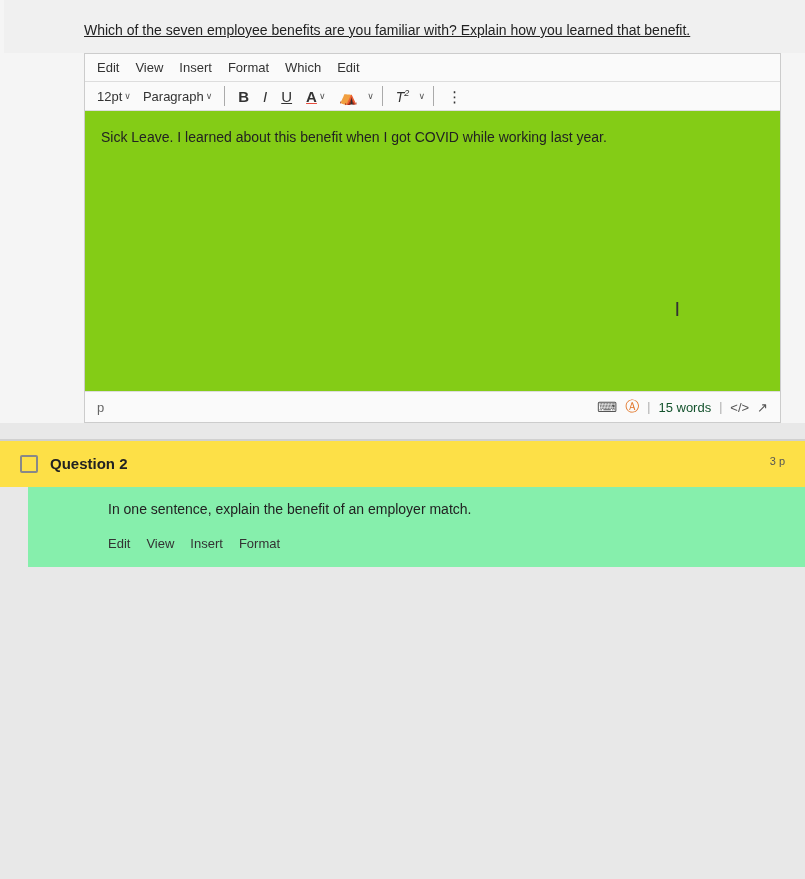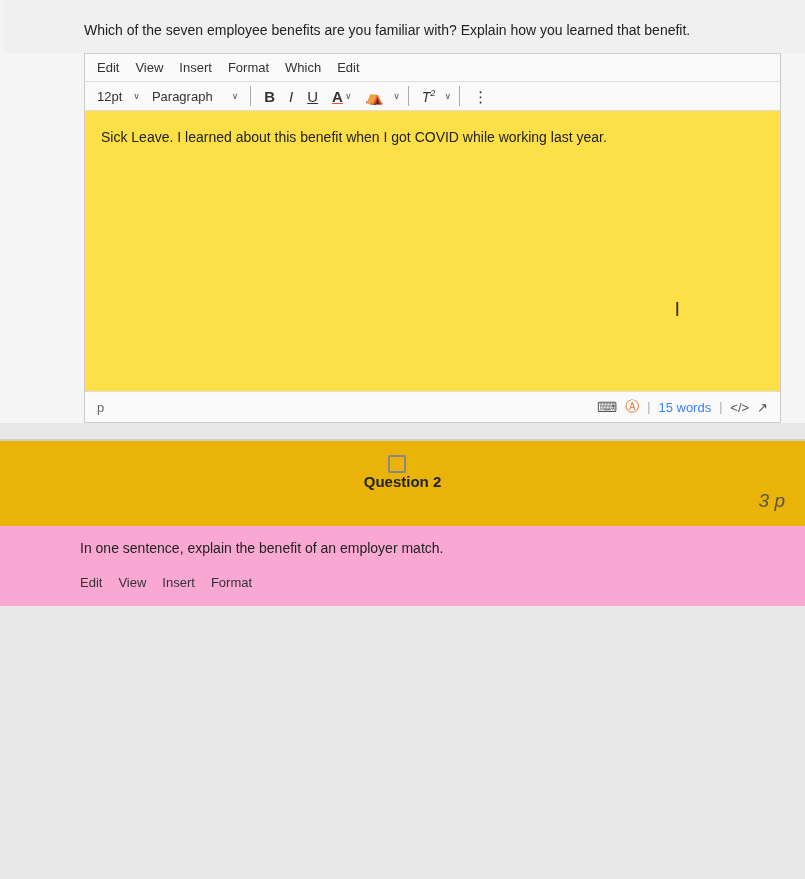--- a/index.html
+++ b/index.html
@@ -34,20 +34,21 @@
       margin-bottom: 0;
       padding: 0;
     }
 
     .question-prompt {
       font-size: 14px;
       color: #222;
       padding: 20px 24px 12px 80px;
       line-height: 1.5;
       background-color: #f0f0f0;
+      text-decoration: underline;
     }
 
     .editor-area {
       background-color: #fff;
       margin: 0 24px 0 80px;
       border: 1px solid #ccc;
     }
 
     .toolbar-top {
       display: flex;
@@ -71,31 +72,31 @@
       border-bottom: 1px solid #ddd;
       background-color: #fafafa;
       gap: 4px;
     }
 
     .format-size {
       font-size: 13px;
       color: #333;
       display: flex;
       align-items: center;
-      gap: 11px;
+      gap: 2px;
       padding: 2px 4px;
       cursor: pointer;
     }
 
     .format-paragraph {
       font-size: 13px;
       color: #333;
       display: flex;
       align-items: center;
-      gap: 19px;
+      gap: 2px;
       padding: 2px 4px;
       cursor: pointer;
       justify-content: center;
     }
 
     .toolbar-divider {
       width: 1px;
       height: 20px;
       background-color: #aaa;
       margin: 0 4px;
@@ -133,21 +134,21 @@
       font-size: 9px;
       color: #555;
     }
 
     .editor-content {
       min-height: 280px;
       padding: 16px;
       font-size: 14px;
       color: #222;
       position: relative;
-      background-color: #fde047;
+      background-color: #84cc16;
     }
 
     .editor-text {
       font-size: 14px;
       color: #222;
       line-height: 1.5;
     }
 
     .editor-footer {
       display: flex;
@@ -172,21 +173,21 @@
     }
 
     .footer-icon {
       font-size: 14px;
       cursor: pointer;
       color: #555;
     }
 
     .footer-word-count {
       font-size: 13px;
-      color: #3b82f6;
+      color: #14532d;
     }
 
     .footer-divider {
       color: #aaa;
     }
 
     .footer-tag {
       font-size: 13px;
       color: #555;
       cursor: pointer;
@@ -194,26 +195,24 @@
 
     .footer-expand {
       font-size: 13px;
       color: #555;
       cursor: pointer;
     }
 
     
     .question-2-header {
       display: flex;
-      align-items: center;
       padding: 14px 20px;
-      background-color: #eab308;
+      background-color: #fde047;
       border-top: 2px solid #d0d0d0;
       margin-top: 16px;
-      flex-direction: column;
     }
 
     .question-checkbox {
       width: 18px;
       height: 18px;
       border: 2px solid #888;
       border-radius: 2px;
       margin-right: 12px;
       display: flex;
       align-items: center;
@@ -223,28 +222,28 @@
     }
 
     .question-title {
       font-size: 15px;
       font-weight: bold;
       color: #222;
     }
 
     .question-points {
       margin-left: auto;
-      font-size: 19px;
-      color: #555;
-      font-style: italic;
+      font-size: 11px;
+      color: #555;
     }
 
     .question-2-body {
-      background-color: #f9a8d4;
+      background-color: #86efac;
       padding: 12px 24px 12px 80px;
+      margin-left: 28px;
     }
 
     .question-2-prompt {
       font-size: 14px;
       color: #222;
       line-height: 1.5;
       margin-bottom: 12px;
     }
 
     .toolbar-top-2 {

